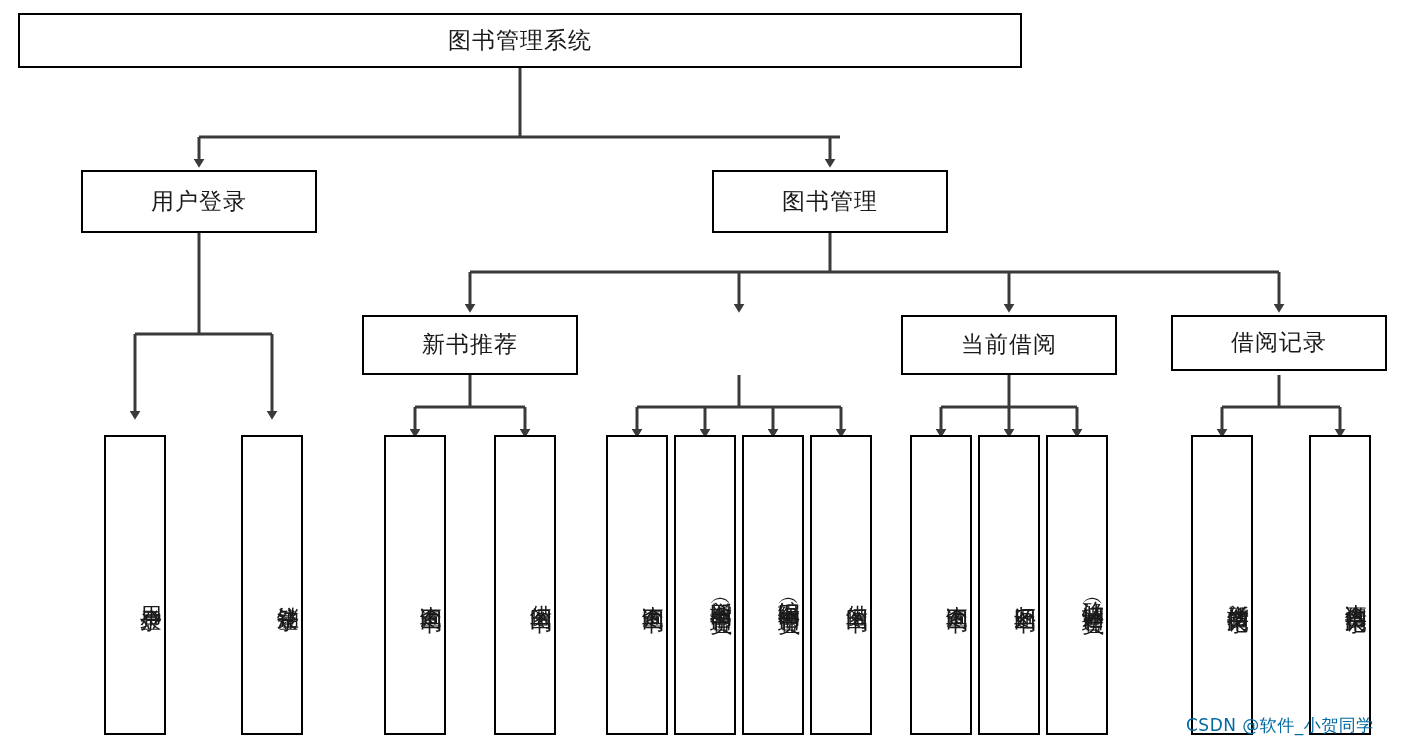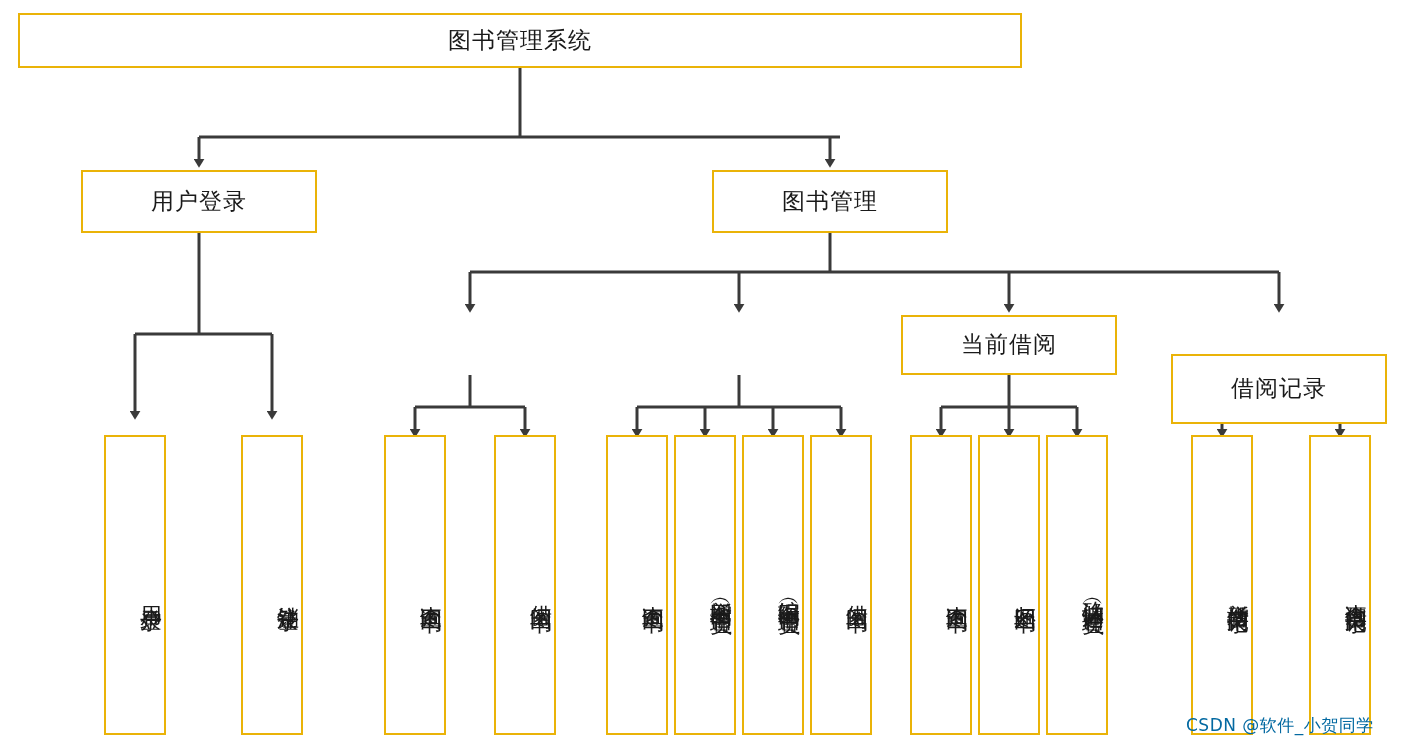--- a/index.html
+++ b/index.html
@@ -21,21 +21,21 @@
     position: absolute;
     left: 0;
     top: 0;
     width: 1405px;
     height: 747px;
     pointer-events: none;
   }
   .node {
     position: absolute;
     box-sizing: border-box;
-    border: 2px solid #eab308;
+    border: 2px solid #000000;
     background: #ffffff;
     display: flex;
     align-items: center;
     justify-content: center;
     color: #1a1a1a;
   }
   .node-h {
     font-size: 23px;
     letter-spacing: 1px;
     line-height: 1.2;
@@ -130,27 +130,30 @@
   </div>
 
   <div class="node node-h" style="left:81px; top:170px; width:236px; height:63px;">
     <span>用户登录</span>
   </div>
 
   <div class="node node-h" style="left:712px; top:170px; width:236px; height:63px;">
     <span>图书管理</span>
   </div>
 
+  <div class="node node-h" style="left:362px; top:315px; width:216px; height:60px;">
+    <span>新书推荐</span>
+  </div>
 
 
   <div class="node node-h" style="left:901px; top:315px; width:216px; height:60px;">
     <span>当前借阅</span>
   </div>
 
-  <div class="node node-h" style="left:1171px; top:315px; width:216px; height:70px;margin-top:39px;">
+  <div class="node node-h" style="left:1171px; top:315px; width:216px; height:56px;">
     <span>借阅记录</span>
   </div>
 
   <div class="node node-v" style="left:104px; top:435px; width:62px; height:300px;">
     <span class="vtext">用户登录</span>
   </div>
 
   <div class="node node-v" style="left:241px; top:435px; width:62px; height:300px;">
     <span class="vtext">注销登录</span>
   </div>

